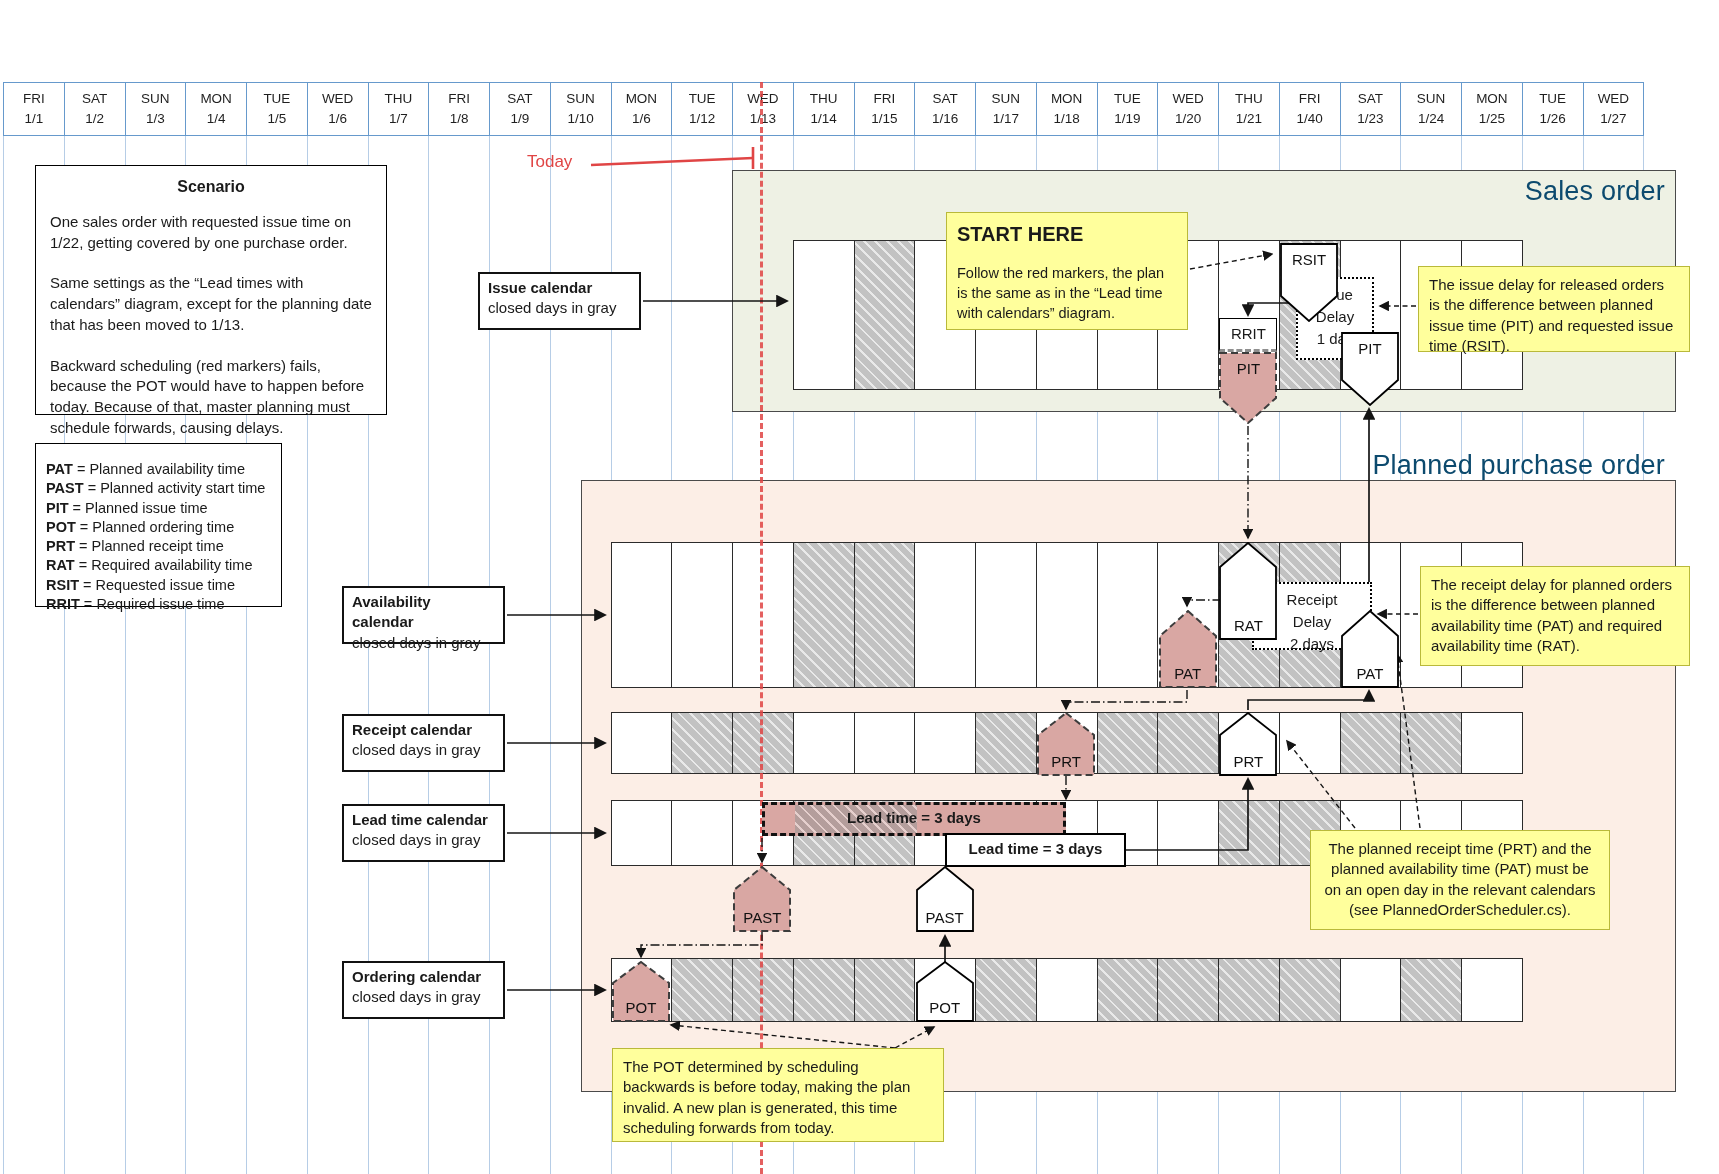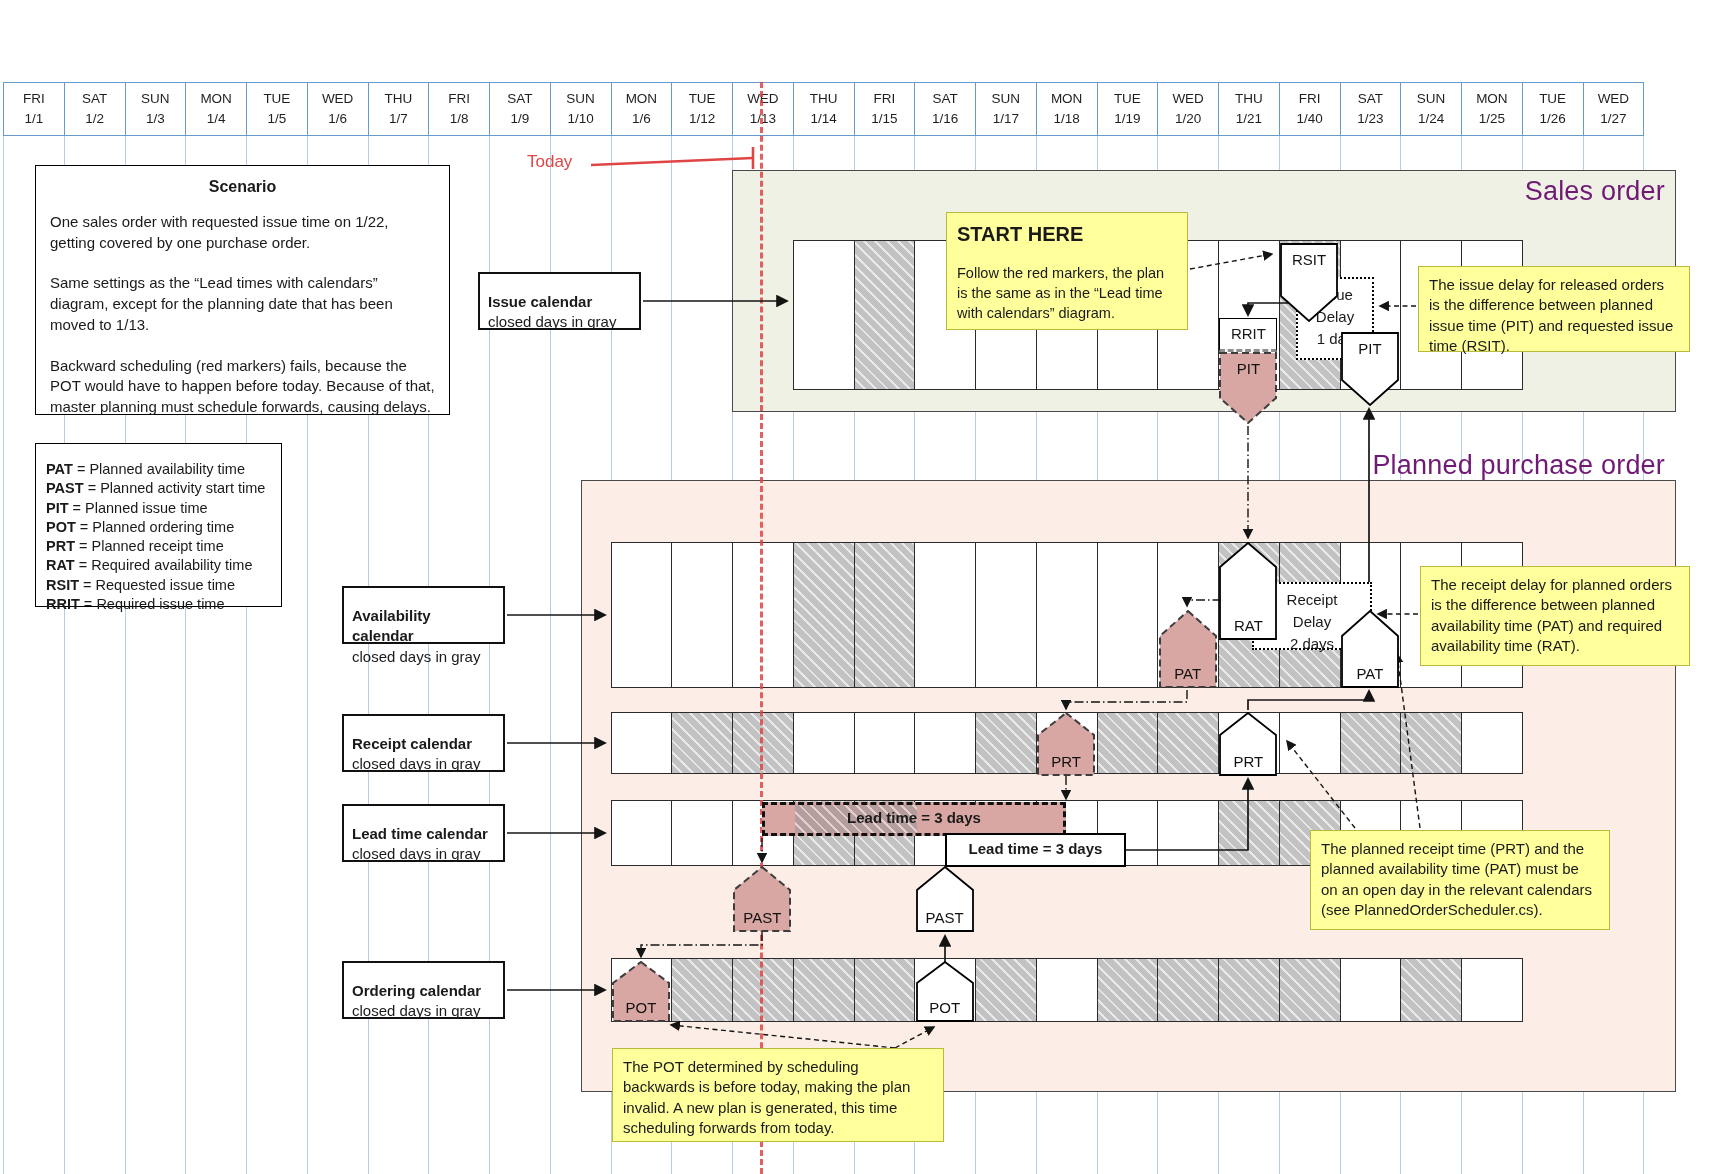--- a/index.html
+++ b/index.html
@@ -6,30 +6,30 @@
   #stage{position:relative;width:1719px;height:1174px;background:#fff;overflow:hidden;
          font-family:"Liberation Sans",sans-serif;color:#1a1a1a;}
   
   .vline{position:absolute;width:0;border-left:1px solid var(--grid-blue);}
   .today-line{position:absolute;width:0;border-left:3px dashed var(--accent-red);opacity:.85;}
   
   .hcell{position:absolute;top:82px;height:54px;background:#fff;border:1.5px solid var(--header-border);
          box-sizing:border-box;text-align:center;font-size:13.5px;line-height:1.5;padding-top:6px;color:#1f1f1f;}
   
   .band{position:absolute;border:1px solid #4a4a4a;box-sizing:border-box;}
-  .band-title{position:absolute;font-size:27px;letter-spacing:.2px;color:#701a75;}
+  .band-title{position:absolute;font-size:27px;letter-spacing:.2px;color:#0c4a6e;}
   
   .cal-cell{position:absolute;background:#fff;border:1px solid #2b2b2b;box-sizing:border-box;}
   .hatch{background:repeating-linear-gradient(45deg,var(--hatch-a) 0 6px,var(--hatch-b) 6px 8px);}
   
   .frame{position:absolute;background:#fff;border:2px solid #000;box-sizing:border-box;}
   .note{position:absolute;background:var(--note-bg);border:1.5px solid var(--note-border);
         box-sizing:border-box;padding:8px 10px;font-size:15px;line-height:1.36;}
   .label-box{position:absolute;background:#fff;border:2px solid #111;box-sizing:border-box;
-             padding:18px 8px;font-size:15px;line-height:1.35;}
+             padding:4px 8px;font-size:15px;line-height:1.35;}
   .label-box b{display:block;}
   .delay-box{position:absolute;background:#fff;border:2px dotted #000;box-sizing:border-box;
              text-align:center;font-size:15px;line-height:1.45;padding-top:5px;z-index:6;}
   
   .marker{position:absolute;z-index:7;}
   .marker .mlabel{position:absolute;left:0;width:100%;text-align:center;font-size:15px;color:#111;}
   .rrit-box{position:absolute;background:#fff;border:1.8px solid #000;border-bottom:3px dashed #8f8f8f;
             box-sizing:border-box;text-align:center;font-size:15px;padding-top:6px;z-index:7;}
   
   .bar-red{position:absolute;background:var(--red-fill);border:3px dashed #111;box-sizing:border-box;
@@ -371,21 +371,21 @@
       <div>Delay</div>
       <div>1 day</div>
     </div>
   <div class="delay-box" id="receipt-delay-box" style="left:1252px;top:582px;width:120px;height:68px;">
       <div>Receipt</div>
       <div>Delay</div>
       <div>2 days</div>
     </div>
 
 
-  <div class="frame" style="left:35px;top:165px;width:415px;height:250px;border-width:1.5px;padding:10px 14px;font-size:15px;line-height:1.38;">
+  <div class="frame" style="left:35px;top:165px;width:352px;height:250px;border-width:1.5px;padding:10px 14px;font-size:15px;line-height:1.38;">
     <div style="text-align:center;font-weight:bold;font-size:16px;margin-bottom:14px;">Scenario</div>
     <p class="scenario-p">One sales order with requested issue time on 1/22, getting covered by one purchase order.</p>
     <p class="scenario-p">Same settings as the “Lead times with calendars” diagram, except for the planning date that has been moved to 1/13.</p>
     <p class="scenario-p">Backward scheduling (red markers) fails, because the POT would have to happen before today. Because of that, master planning must schedule forwards, causing delays.</p>
   </div>
 
   <div class="frame" id="legend-box" style="left:35px;top:443px;width:247px;height:164px;border-width:1.5px;padding:16px 10px;font-size:14.5px;">
       <div class="legend-line"><b>PAT</b> = <span>Planned availability time</span></div>
       <div class="legend-line"><b>PAST</b> = <span>Planned activity start time</span></div>
       <div class="legend-line"><b>PIT</b> = <span>Planned issue time</span></div>
@@ -410,16 +410,16 @@
       <div class="label-box" style="left: 342px; top: 961px; width: 163px; height: 58px; z-index: 8;"><b>Ordering calendar</b>
                  <span>closed days in gray</span></div>
     </div>
 
   <div class="note" style="left:946px;top:212px;width:242px;height:118px;z-index:8;">
     <div style="font-weight:bold;font-size:20px;margin-bottom:16px;">START HERE</div>
     <div style="font-size:14.5px;">Follow the red markers, the plan is the same as in the “Lead time with calendars” diagram.</div>
   </div>
   <div class="note" style="left:1420px;top:566px;width:270px;height:100px;z-index:8;">The receipt delay for planned orders is the difference between planned availability time (PAT) and required availability time (RAT).</div>
   <div class="note" style="left:1418px;top:266px;width:272px;height:86px;z-index:8;">The issue delay for released orders is the difference between planned issue time (PIT) and requested issue time (RSIT).</div>
-  <div class="note" style="left:1310px;top:830px;width:300px;height:100px;z-index:8;">The planned receipt time (PRT) and the planned availability time (PAT) must be on an open day in the relevant calendars (see PlannedOrderScheduler.cs).</div>
+  <div class="note" style="left:1310px;top:830px;width:300px;height:100px;z-index:8;text-align:center;">The planned receipt time (PRT) and the planned availability time (PAT) must be on an open day in the relevant calendars (see PlannedOrderScheduler.cs).</div>
   <div class="note" style="left:612px;top:1048px;width:332px;height:94px;z-index:8;">The POT determined by scheduling backwards is before today, making the plan invalid. A new plan is generated, this time scheduling forwards from today.</div>
 
 </div>
 
 </body></html>

